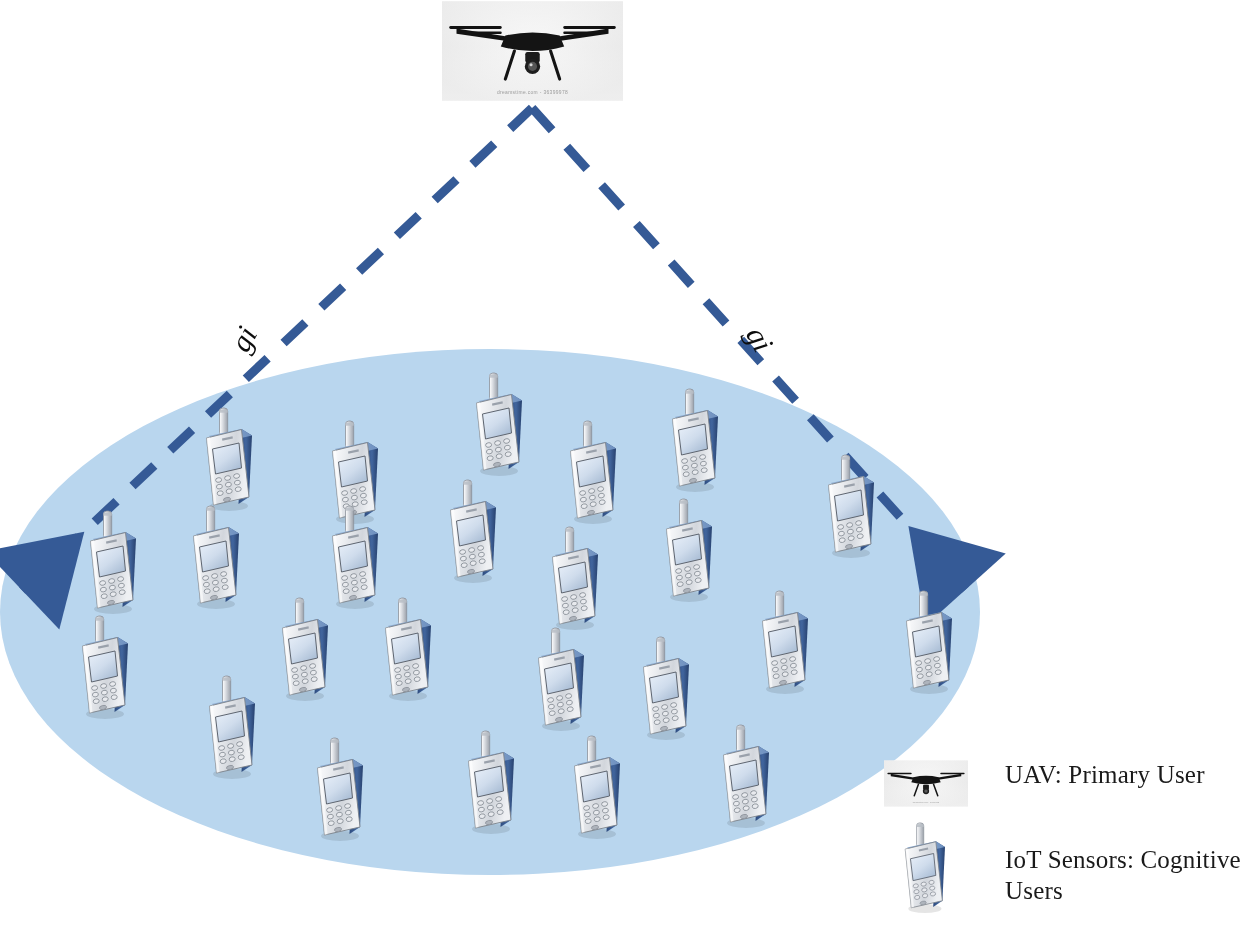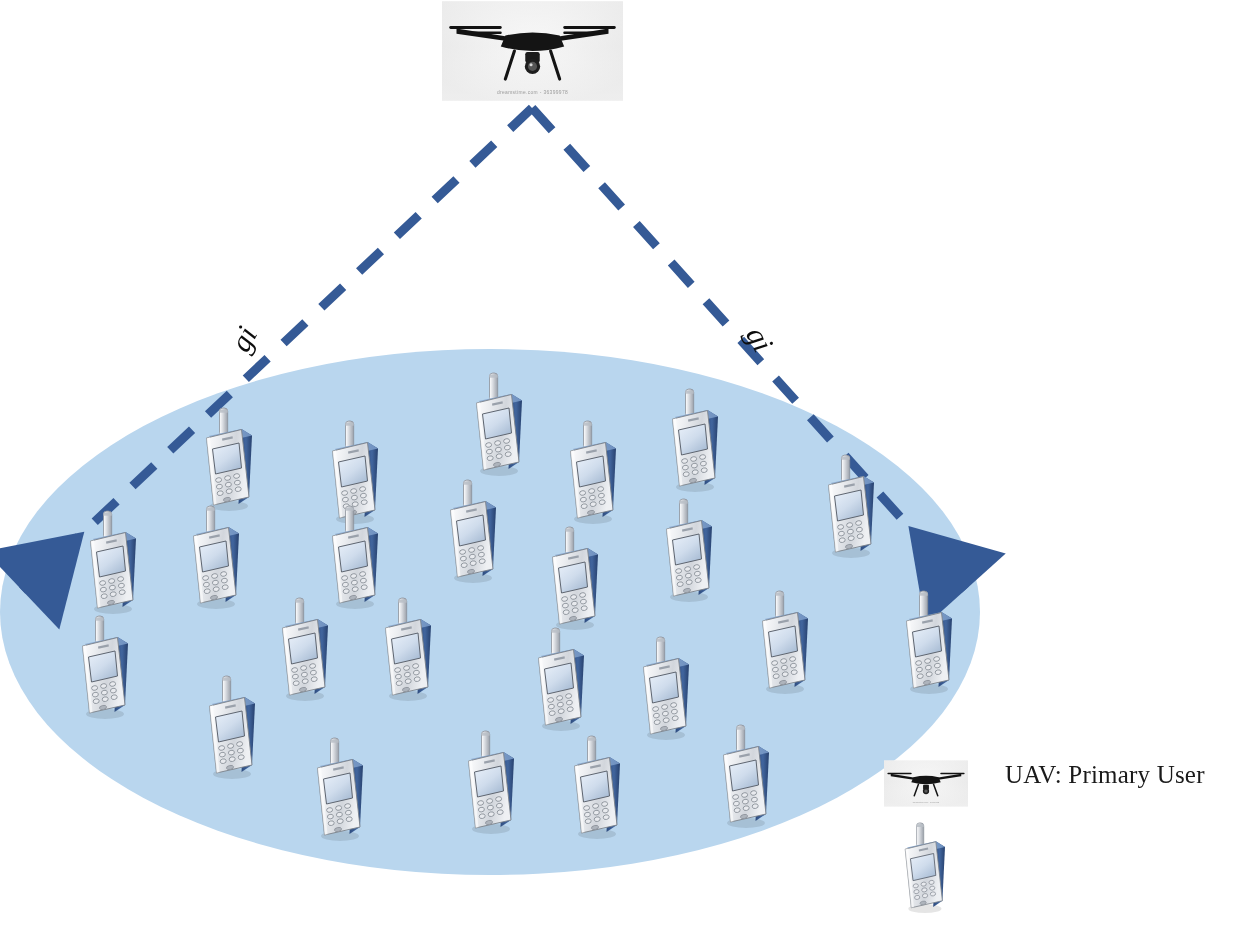--- a/index.html
+++ b/index.html
@@ -294,14 +294,16 @@
     </g>
     <g>
       <use href="#iot-sensor" x="896" y="820" width="56" height="95"></use>
     </g>
   </svg>
 
   <div class="gain-label" id="gain-left-label">gi</div>
   <div class="gain-label" id="gain-right-label">gi</div>
 
   <div class="legend-label" id="legend-uav-label">UAV: Primary User</div>
+  <div class="legend-label" id="legend-sensor-label">IoT Sensors: Cognitive
+Users</div>
 
 </div>
 
 </body></html>

